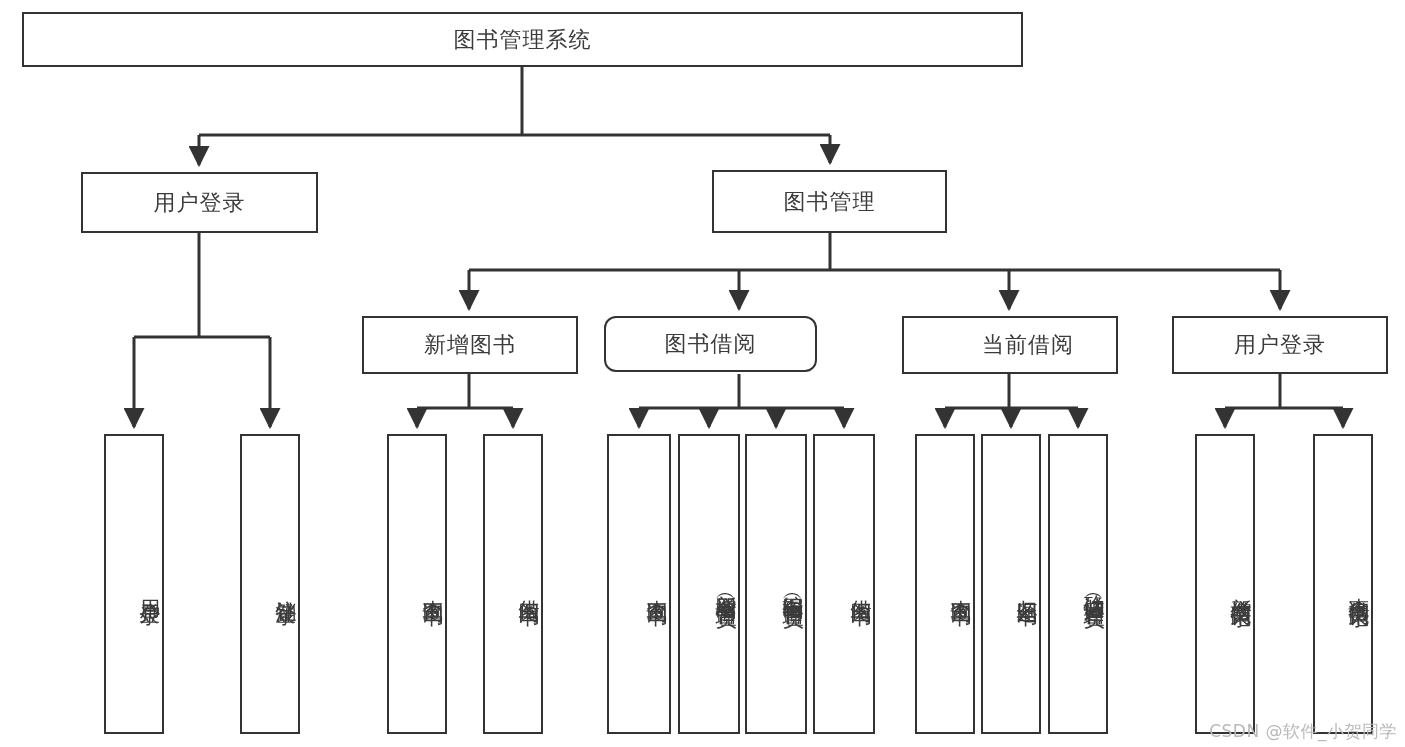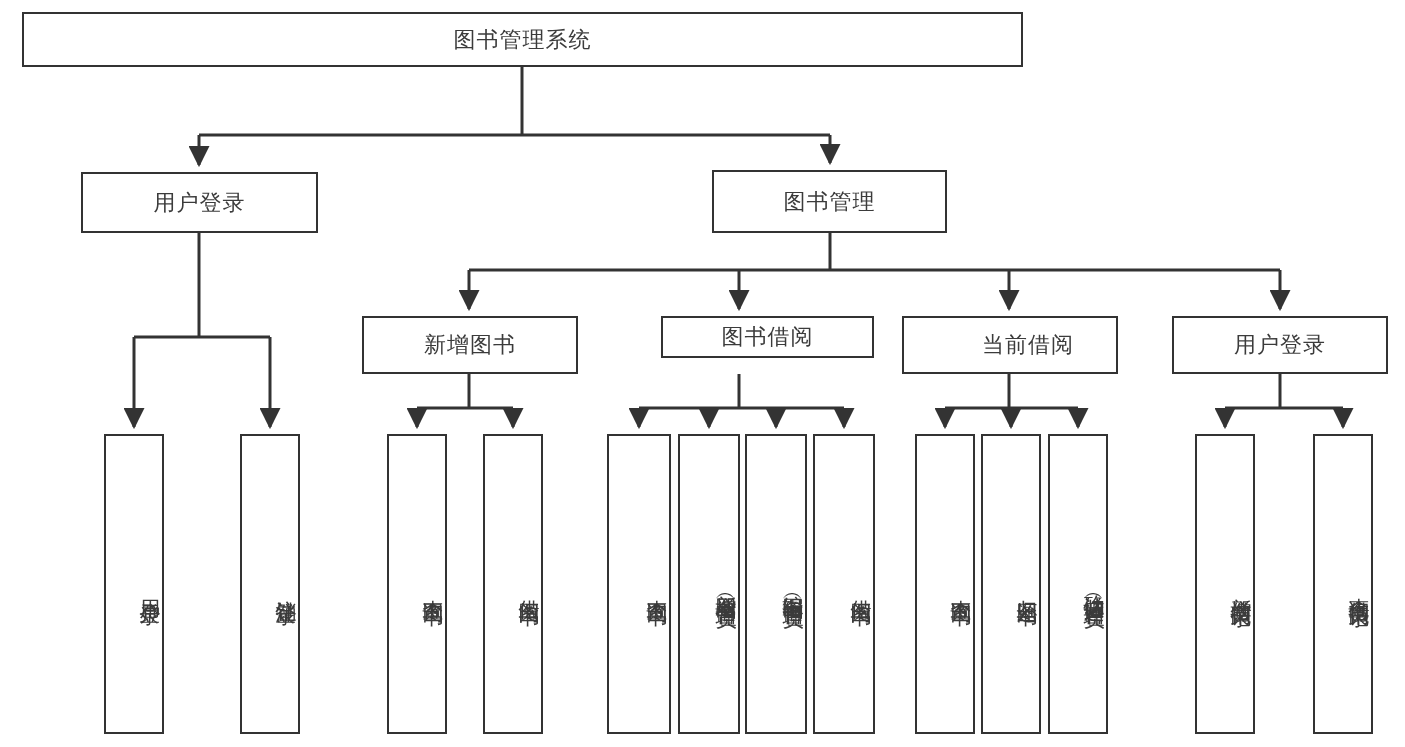--- a/index.html
+++ b/index.html
@@ -126,21 +126,21 @@
   </div>
   <div class="node horiz" id="node-user-login" style="left: 81px; top: 172px; width: 237px; height: 61px;">
     <span>用户登录</span>
   </div>
   <div class="node horiz" id="node-book-manage" style="left: 712px; top: 170px; width: 235px; height: 63px;">
     <span>图书管理</span>
   </div>
   <div class="node horiz" id="node-new-book-rec" style="left: 362px; top: 316px; width: 216px; height: 58px;">
     <span>新增图书</span>
   </div>
-  <div class="node horiz" id="node-book-borrow" style="left: 661px; top: 316px; width: 213px; height: 42px;">
+  <div class="node horiz" id="node-book-borrow" style="left: 604px; top: 316px; width: 213px; height: 56px; border-radius: 12px;">
     <span>图书借阅</span>
   </div>
   <div class="node horiz" id="node-current-borrow" style="left: 902px; top: 316px; width: 216px; height: 58px; padding-left: 36px;">
     <span>当前借阅</span>
   </div>
   <div class="node horiz" id="node-borrow-record" style="left: 1172px; top: 316px; width: 216px; height: 58px;">
     <span>用户登录</span>
   </div>
 
   <div id="leaf-container">
@@ -178,13 +178,14 @@
         <span class="vlabel">确认归还（管理员）</span>
       </div>
       <div class="node vert" id="leaf-add-record" style="left: 1195px; top: 434px; width: 60px; height: 300px;">
         <span class="vlabel">新增借阅记录</span>
       </div>
       <div class="node vert" id="leaf-query-record" style="left: 1313px; top: 434px; width: 60px; height: 300px;">
         <span class="vlabel">查询借阅记录</span>
       </div>
     </div>
 
+  <div id="watermark">CSDN @软件_小贺同学</div>
 </div>
 
 </body></html>

